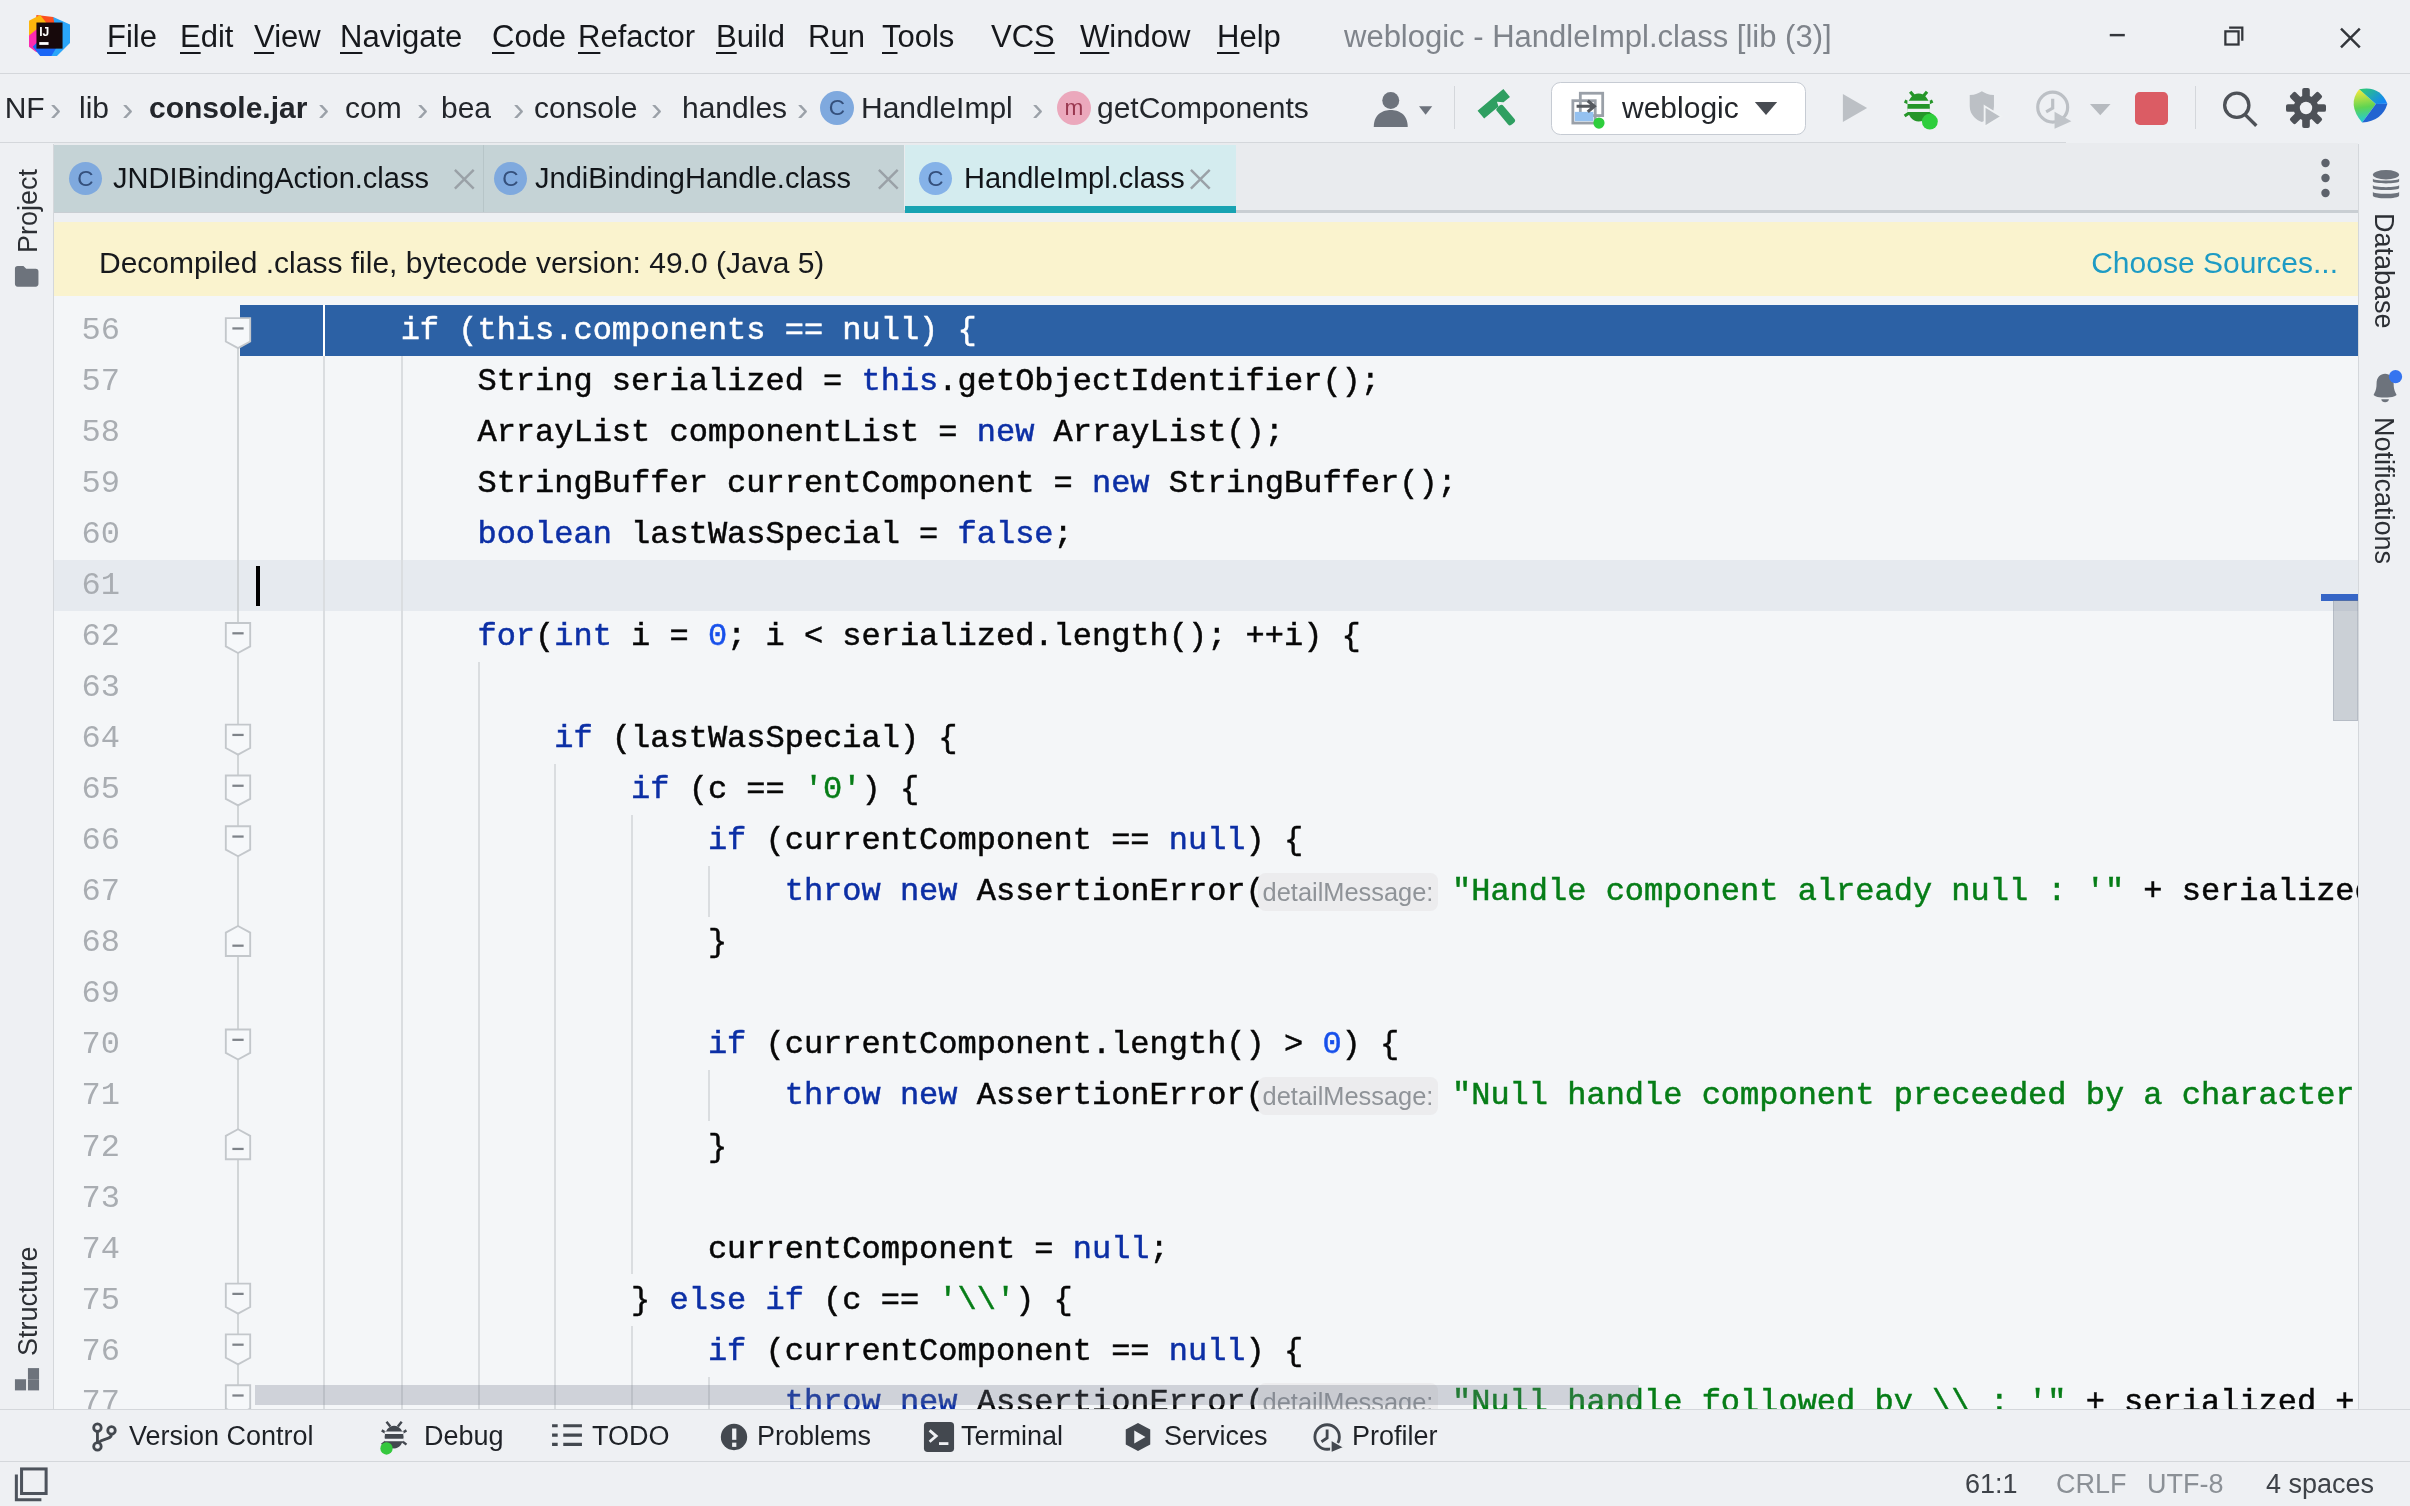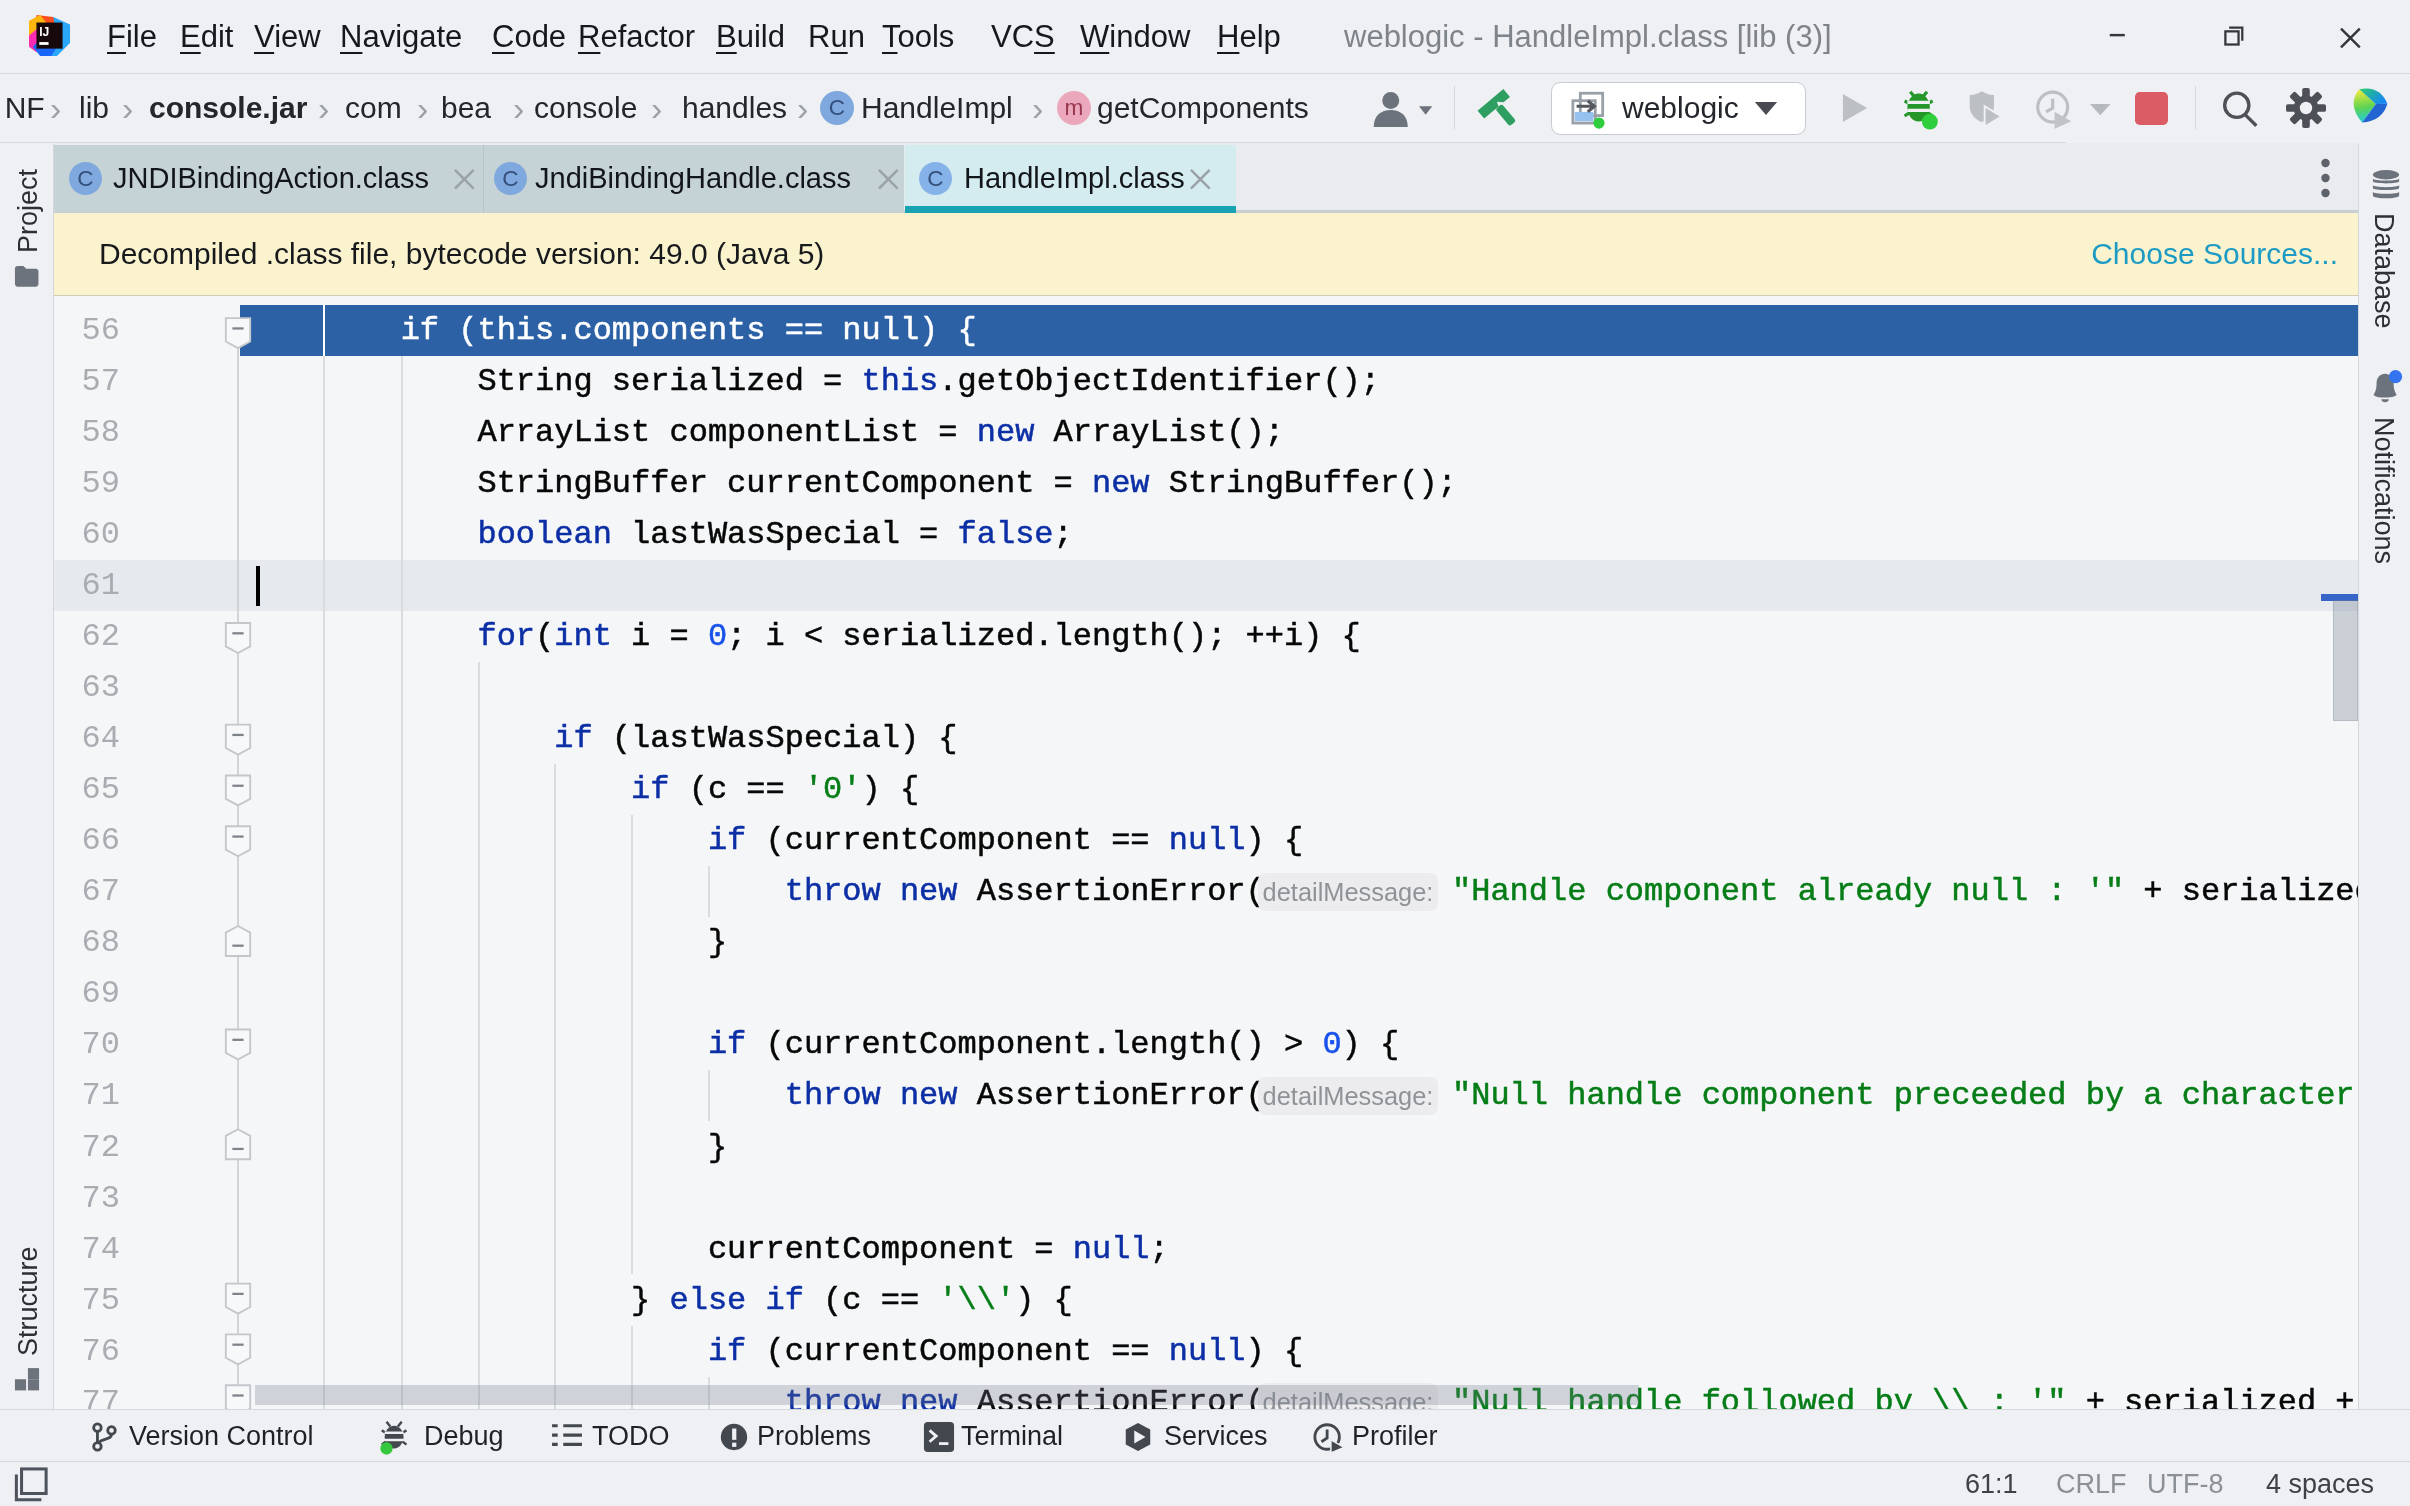--- a/index.html
+++ b/index.html
@@ -210,21 +210,21 @@
     <path d="M2 2 L22 22 M22 2 L2 22" stroke="#9aa1a7" stroke-width="2.6"></path>
   </svg>
 
   <svg class="a" style="left:2264px;top:15px;" width="15" height="40" viewBox="0 0 16 42">
     <circle cx="8" cy="5" r="4.5" fill="#5d626b"></circle>
     <circle cx="8" cy="21" r="4.5" fill="#5d626b"></circle>
     <circle cx="8" cy="37" r="4.5" fill="#5d626b"></circle>
   </svg>
 </div>
 
-<div class="a" id="banner" style="left:54px;top:213px;width:2304px;height:83px;background:#faf3ce;border-bottom:0.9px solid #d0cdb6;box-sizing:border-box;text-align:right;">
+<div class="a" id="banner" style="left:54px;top:222px;width:2304px;height:83px;background:#faf3ce;border-bottom:0.9px solid #d0cdb6;box-sizing:border-box;text-align:right;">
   <div class="a" style="left:45px;top:0;height:82px;line-height:82px;font-size:30px;color:#17191d;">Decompiled .class file, bytecode version: 49.0 (Java 5)</div>
   <div class="a" style="right:20px;top:0;height:82px;line-height:82px;font-size:30px;color:#1d9bc4;">Choose Sources...</div>
 </div>
 
 <div class="a" id="editor" style="left:54px;top:296px;width:2304px;height:1113px;background:#f4f6f8;overflow:hidden;">
 
   <div class="a" style="left:0;top:264px;width:2304px;height:51px;background:#e6eaef;"></div>
 
   <div class="a" style="left:186px;top:9px;width:2118px;height:51px;background:#2c61a5;"></div>
 

